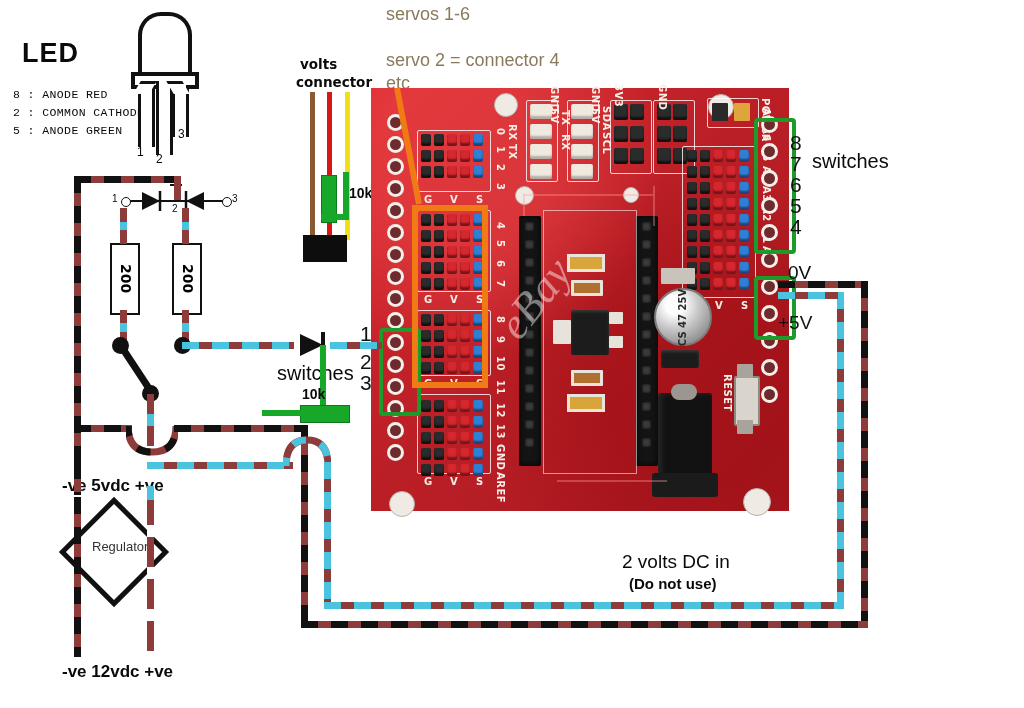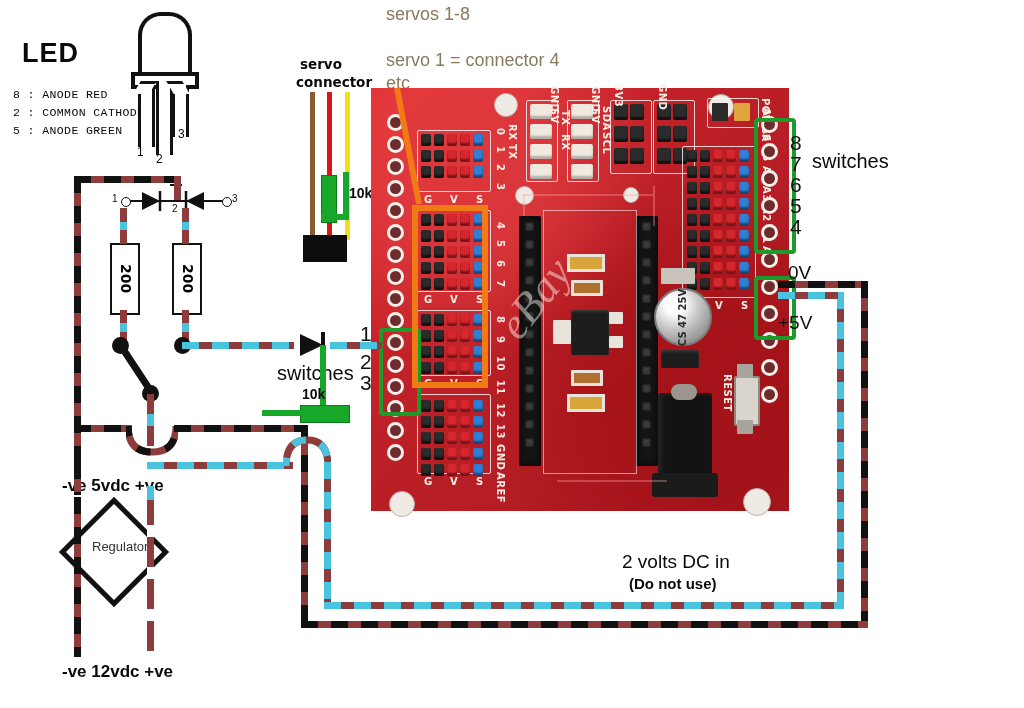--- a/index.html
+++ b/index.html
@@ -120,36 +120,36 @@
     <div class="abs" style="left:172px;top:85px;width:11px;height:52px;border-left:3px solid #111;
          border-right:3px solid #111;background:#fff;"></div>
     <div class="abs" style="left:170px;top:81px;width:16px;height:10px;border-top:3px solid #111;background:#fff;
          transform:skewX(30deg);"></div>
 
     <div class="t" style="left:137px;top:145px;font-size:12px;">1</div>
     <div class="t" style="left:156px;top:152px;font-size:12px;">2</div>
     <div class="t" style="left:178px;top:127px;font-size:12px;">3</div>
   </div>
 
-  <div class="t svc-lbl" style="left:300px;top:56px;">servo</div>
+  <div class="t svc-lbl" style="left:300px;top:56px;">volts</div>
   <div class="t svc-lbl" style="left:296px;top:74px;">connector</div>
 
   <div class="scw" style="left:310px;top:92px;height:148px;background:#8a5a33;"></div>
   <div class="scw" style="left:327px;top:92px;height:148px;background:#d81616;"></div>
   <div class="scw" style="left:345px;top:92px;height:148px;background:#f2e017;"></div>
 
   <div class="res-g" style="left:321px;top:175px;width:14px;height:46px;"></div>
   <div class="abs" style="left:321px;top:214px;width:28px;height:6px;background:#17a82a;"></div>
   <div class="abs" style="left:343px;top:172px;width:6px;height:48px;background:#17a82a;"></div>
   <div class="t" style="left:349px;top:185px;font-size:14px;font-weight:bold;">10k</div>
 
   <div class="abs" style="left:303px;top:235px;width:44px;height:27px;background:#0d0d0d;"></div>
 
-  <div class="t servo-note" style="left:386px;top:4px;">servos 1-8</div>
-  <div class="t servo-note" style="left:386px;top:50px;">servo 1 = connector 4</div>
+  <div class="t servo-note" style="left:386px;top:4px;">servos 1-6</div>
+  <div class="t servo-note" style="left:386px;top:50px;">servo 2 = connector 4</div>
   <div class="t servo-note" style="left:386px;top:73px;">etc</div>
 
   <div class="pcb" style="left:371px;top:88px;width:418px;height:423px;">
     <div class="pcb-in"></div>
 
     <div class="hole" style="left:18px;top:403px;width:24px;height:24px;"></div>
     <div class="hole" style="left:123px;top:5px;width:22px;height:22px;"></div>
     <div class="hole" style="left:337px;top:6px;width:24px;height:24px;"></div>
     <div class="hole" style="left:372px;top:400px;width:26px;height:26px;"></div>
     <div class="hole" style="left:144px;top:98px;width:17px;height:17px;"></div>

